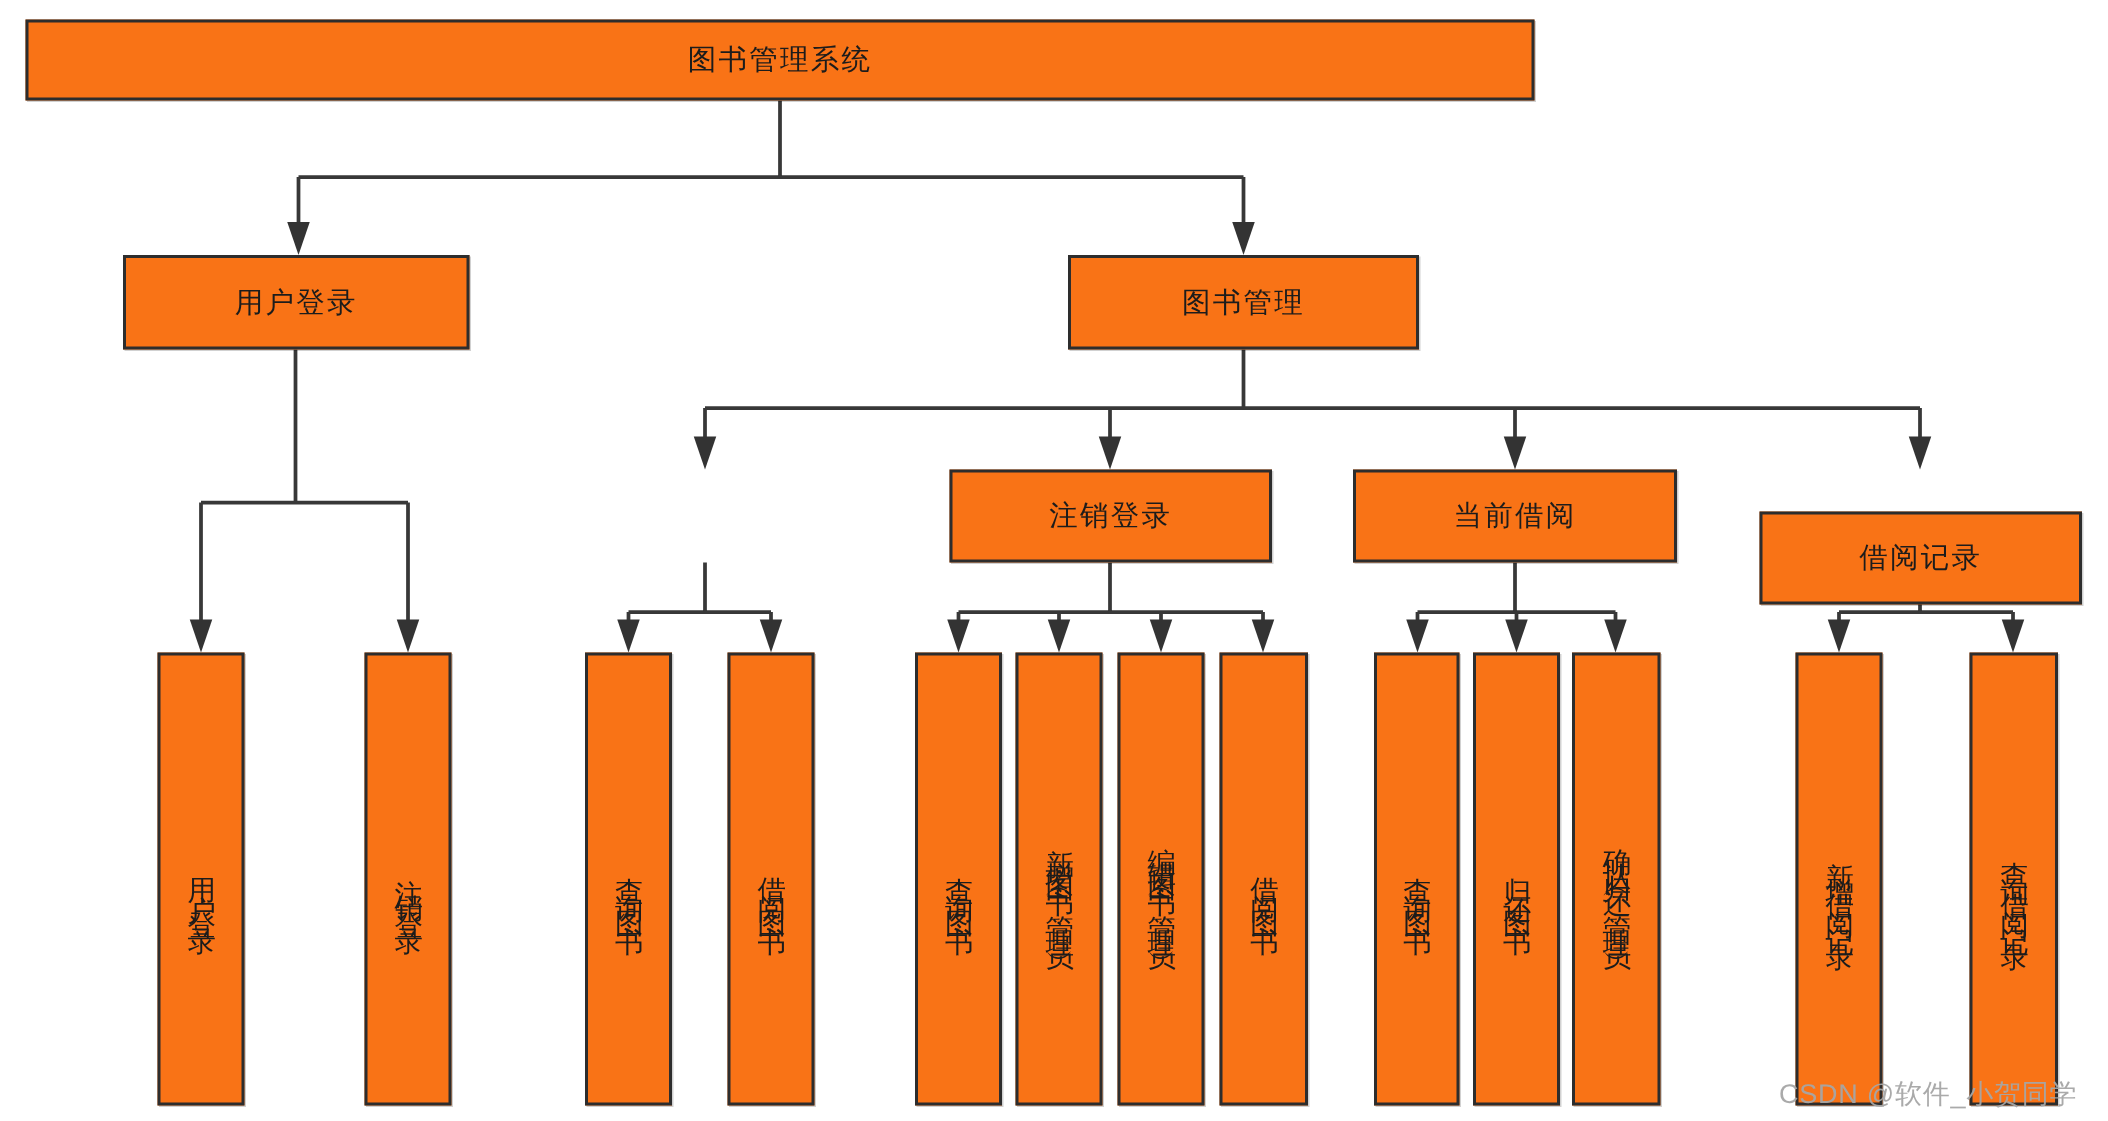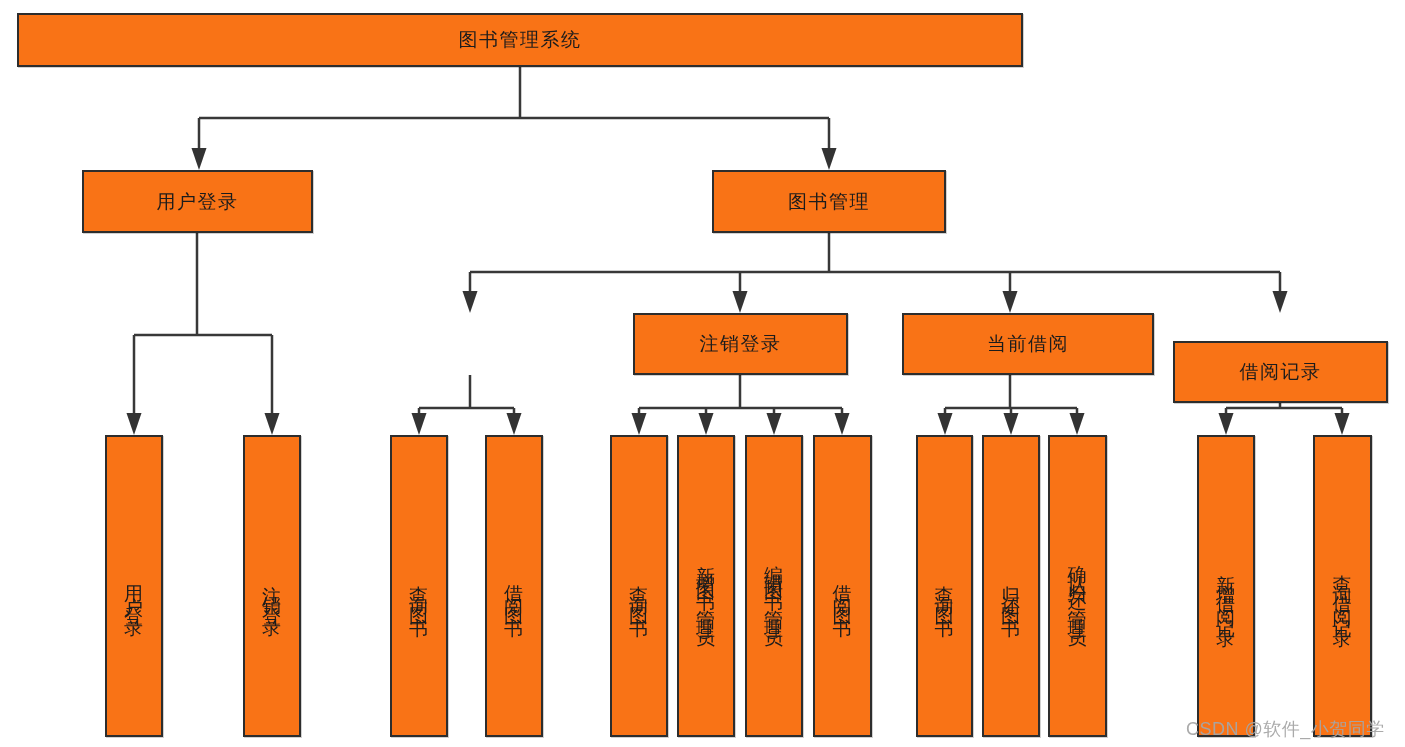--- a/index.html
+++ b/index.html
@@ -101,21 +101,21 @@
   <div class="node" style="left:82px; top:170px; width:231px; height:63px;">
     <span class="h-label">用户登录</span>
   </div>
   <div class="node" style="left:712px; top:170px; width:234px; height:63px;">
     <span class="h-label">图书管理</span>
   </div>
 
   <div class="node" style="left:633px; top:313px; width:215px; height:62px;">
     <span class="h-label">注销登录</span>
   </div>
-  <div class="node" style="left:902px; top:313px; width:252px; height:62px;">
+  <div class="node" style="left:902px; top:313px; width:216px; height:62px;">
     <span class="h-label">当前借阅</span>
   </div>
   <div class="node" style="left:1173px; top:313px; width:215px; height:62px;margin-top:28px;">
     <span class="h-label">借阅记录</span>
   </div>
 
   <div class="node v-node" style="left:105px; top:435px; width:58px; height:302px;">
     <span class="v-label">用户登录</span>
   </div>
   <div class="node v-node" style="left:243px; top:435px; width:58px; height:302px;">

